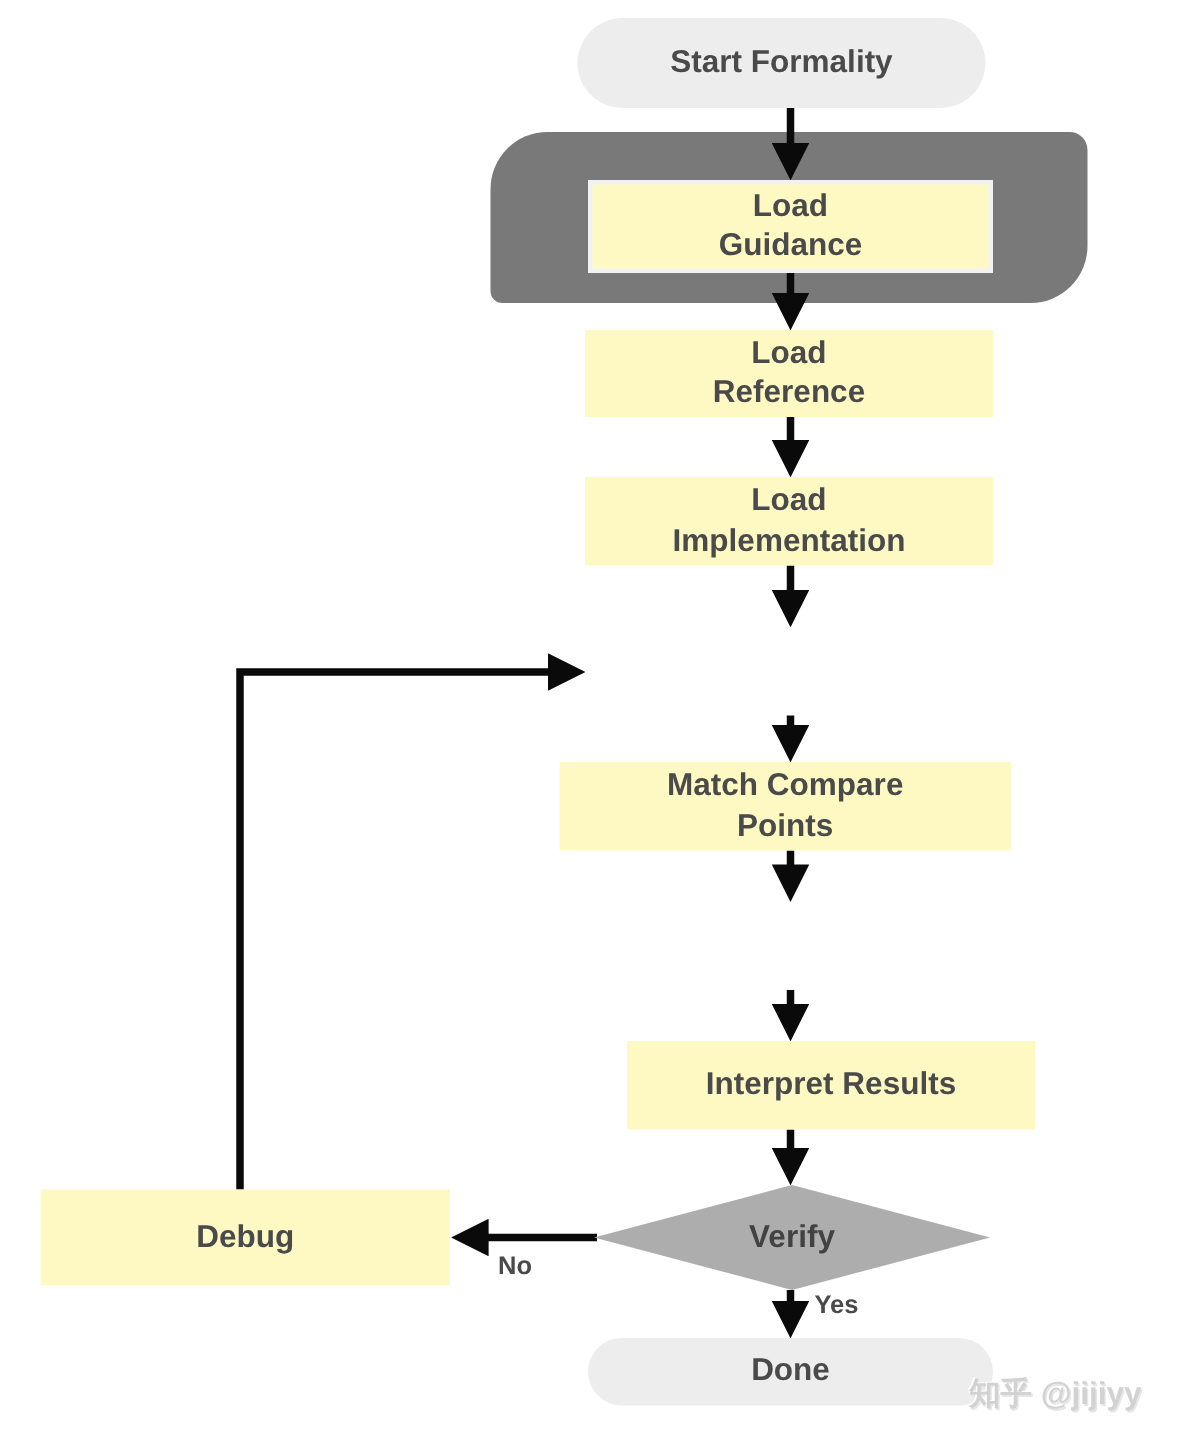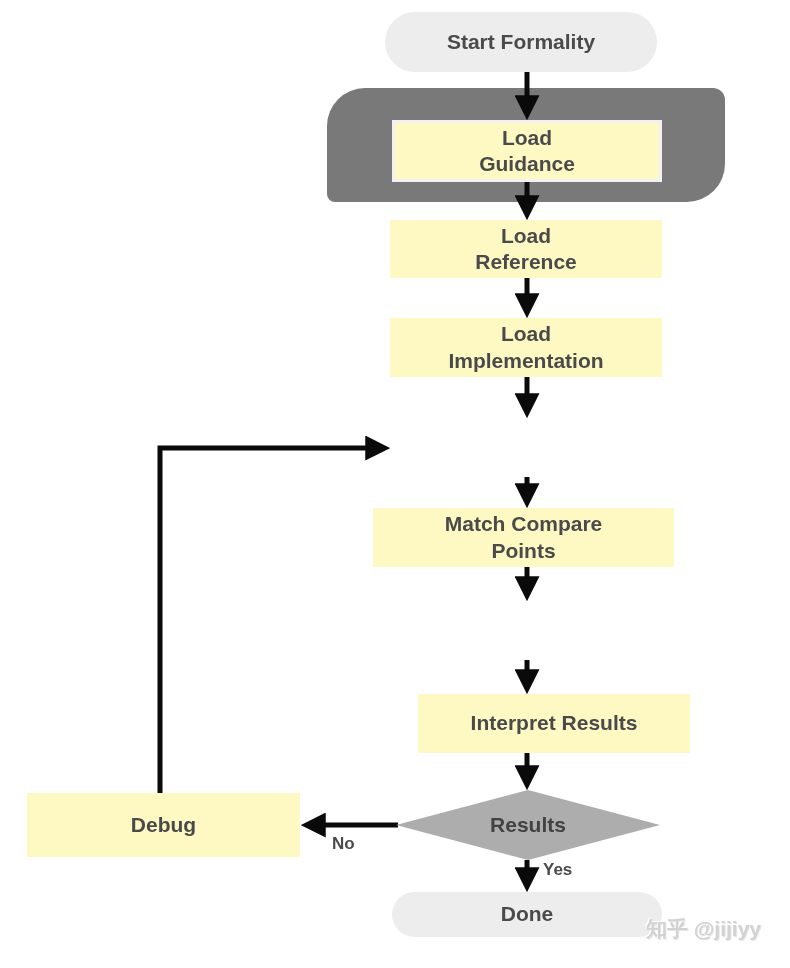--- a/index.html
+++ b/index.html
@@ -127,21 +127,21 @@
     <span class="lbl">Match Compare
 Points</span>
   </div>
 
 
   <div class="node process node-interpret">
     <span class="lbl">Interpret Results</span>
   </div>
 
   <div class="node node-success">
-    <span class="lbl">Results</span>
+    <span class="lbl">Verify</span>
   </div>
 
   <div class="node process node-debug">
     <span class="lbl">Debug</span>
   </div>
 
   <div class="node terminator node-done">
     <span class="lbl">Done</span>
   </div>
 

